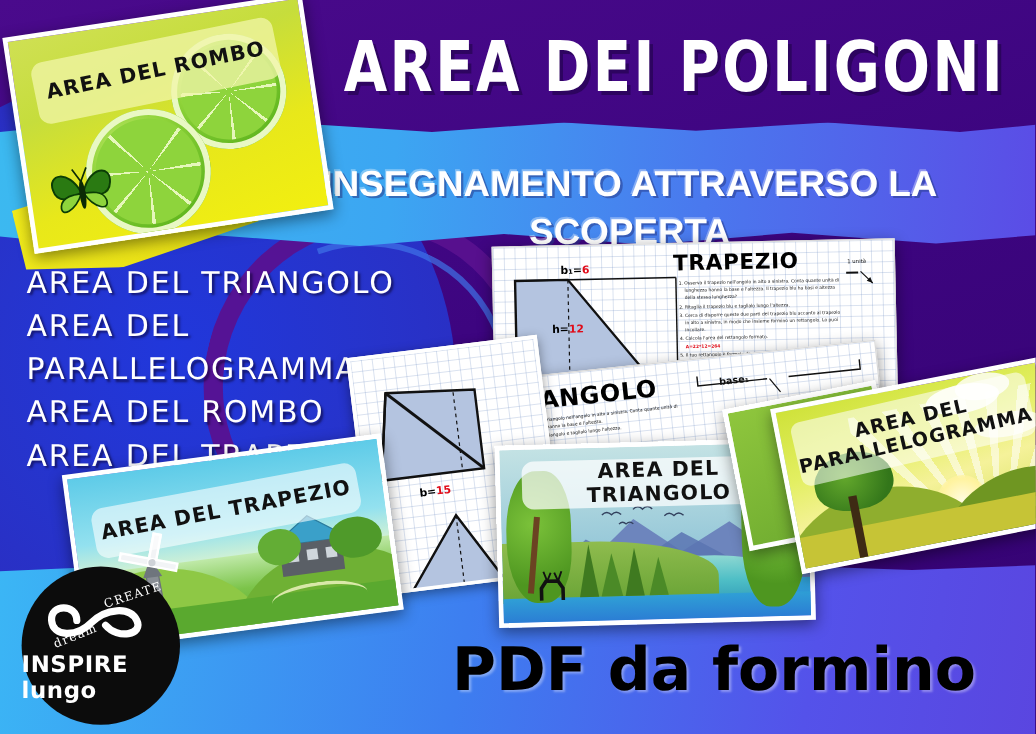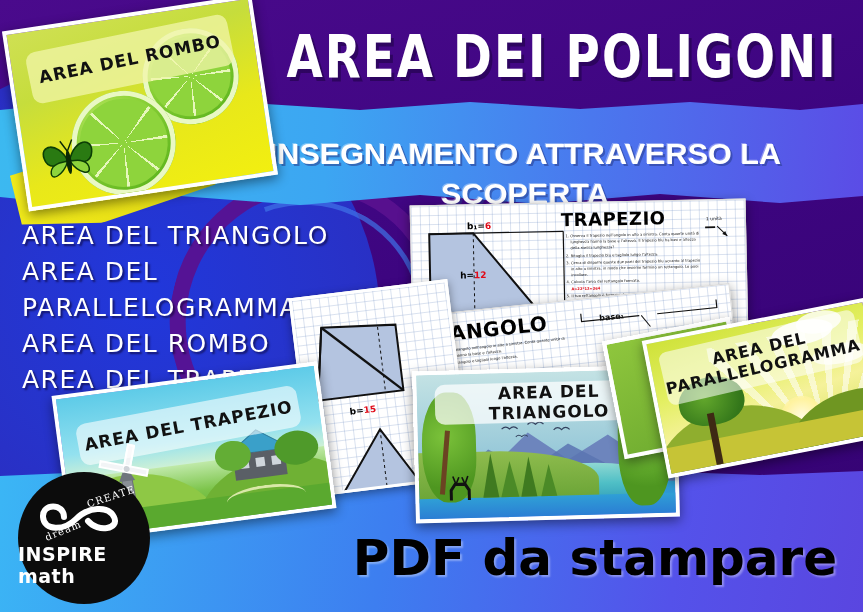--- a/index.html
+++ b/index.html
@@ -525,18 +525,18 @@
   </div>
 
   <div id="logo">
     <div class="logo-infinity">
       <svg viewBox="0 0 92 44" width="92" height="44">
         <path d="M26 22 C26 8, 4 8, 5 22 C6 36, 26 36, 38 24 C50 12, 70 10, 76 22 C82 34, 60 38, 50 26" stroke="#ffffff" stroke-width="6" fill="none" stroke-linecap="round"></path>
       </svg>
       <div class="logo-word-dream">dream</div>
       <div class="logo-word-create">CREATE</div>
     </div>
-    <div class="logo-name">INSPIRE math</div>
-  </div>
-
-  <div class="bottom-text">PDF da stampare</div>
+    <div class="logo-name">INSPIRE lungo</div>
+  </div>
+
+  <div class="bottom-text">PDF da formino</div>
 
 </div>
 
 </body></html>

